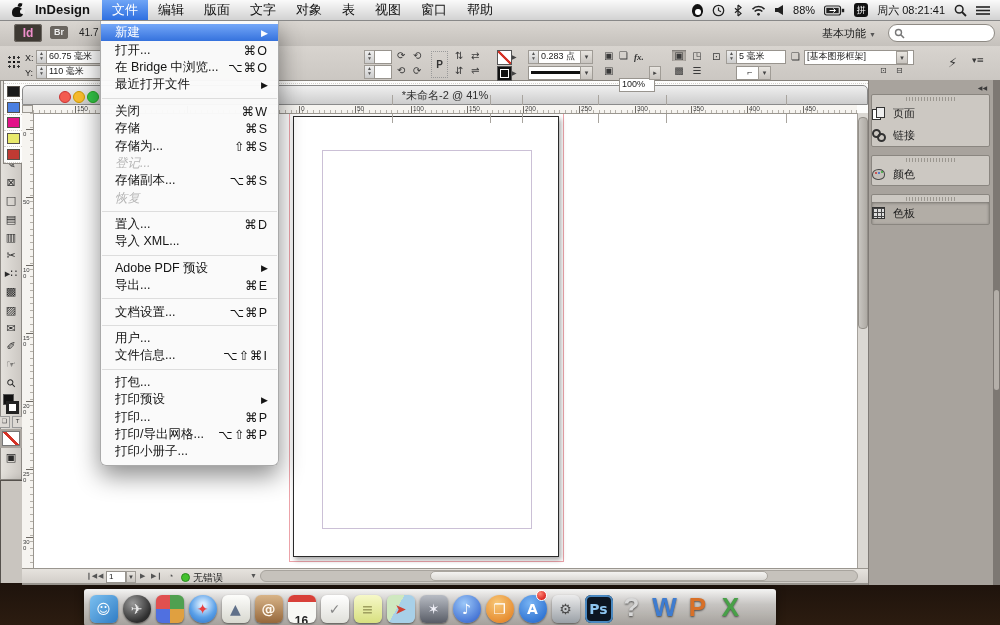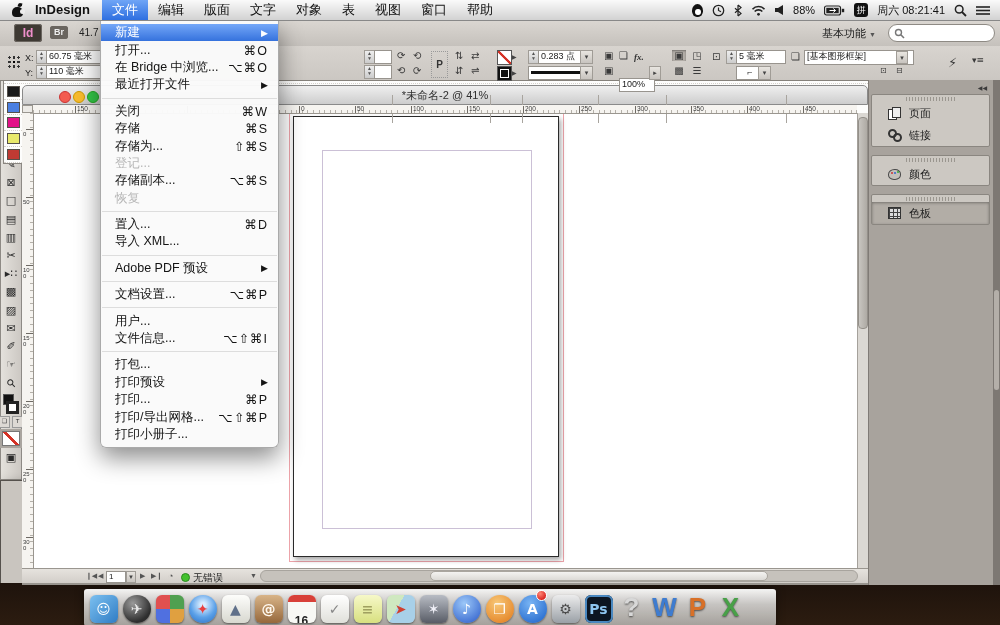--- a/index.html
+++ b/index.html
@@ -87,21 +87,21 @@
   .tnone{width:16px;height:13px;flex:none;margin:2px 0;border:1px solid #777;
     background:linear-gradient(45deg,#fff 42%,#d43226 44% 56%,#fff 58%);box-shadow:0 0 0 2px #aaa59f;}
 
   
   #rdock{left:868px;top:80px;width:125px;height:505px;background:#a8a39d;border-left:1px solid #807b76;z-index:3;box-sizing:border-box;}
   #rstrip{left:993px;top:80px;width:7px;height:505px;background:#7d7873;z-index:3;}
   #rsthumb{left:994px;top:290px;width:5px;height:100px;background:#b4afa9;border-radius:3px;z-index:4;}
   #dockgroups{left:870px;top:94px;width:121px;z-index:4;}
   .pgroup{margin:0 1px 8px;background:#ccc8c2;border:1px solid #8a8680;border-radius:2px;}
   .phandle{height:4px;background:repeating-linear-gradient(90deg,#9a968f 0 1px,transparent 1px 3px);margin:2px 34px 1px;}
-  .prow{display:flex;align-items:center;height:22px;font-size:11px;color:#1f1f1f;padding-left:16px;}
+  .prow{display:flex;align-items:center;height:22px;font-size:11px;color:#1f1f1f;padding-left:0;}
   .psel{background:#b2ada6;box-shadow:inset 0 1px 3px rgba(0,0,0,.35);}
   .plab{margin-left:8px;}
   .pi{width:13px;height:12px;position:relative;flex:none;}
   .pi-pages:before{content:"";position:absolute;left:0;top:2px;width:7px;height:9px;border:1px solid #333;background:#fff;}
   .pi-pages:after{content:"";position:absolute;left:4px;top:0;width:7px;height:9px;border:1px solid #333;background:#eee;}
   .pi-links:before{content:"";position:absolute;left:0;top:0;width:5px;height:5px;border:2px solid #333;border-radius:50%;}
   .pi-links:after{content:"";position:absolute;left:5px;top:4px;width:5px;height:5px;border:2px solid #333;border-radius:50%;}
   .pi-stroke{background:linear-gradient(#333 0 2px,transparent 2px 4px,#333 4px 7px,transparent 7px 9px,#333 9px 12px);}
   .pi-color:before{content:"";position:absolute;left:0;top:1px;width:11px;height:9px;background:#c4c0ba;border:1px solid #4a4a4a;border-radius:50% 45% 45% 45%;}
   .pi-color:after{content:"";position:absolute;left:3px;top:4px;width:2px;height:2px;border-radius:50%;background:#c33;box-shadow:3px 0 0 #36c,6px -1px 0 #3a3;}
@@ -142,21 +142,21 @@
   .newsw:before{content:"";position:absolute;right:-1px;top:-1px;border:3px solid #c4c0ba;border-left-color:#777;border-bottom-color:#777;}
   .trash{width:9px;height:10px;border:1px solid #555;border-radius:1px 1px 2px 2px;position:relative;margin-left:10px;
     background:repeating-linear-gradient(90deg,transparent 0 2px,#777 2px 3px);}
   .trash:before{content:"";position:absolute;left:-2px;top:-3px;width:11px;height:2px;background:#555;}
 
   
   #fmenu{left:100px;top:20px;width:177px;background:rgba(250,250,250,.97);border:1px solid #aaa;border-top:none;
     border-radius:0 0 6px 6px;box-shadow:0 10px 24px rgba(0,0,0,.45);padding:4px 0;z-index:20;}
   .frow{display:flex;align-items:center;height:17.4px;padding:0 10px 0 14px;font-size:12.5px;color:#141414;}
   .fhl{background:linear-gradient(#74a7f8,#3572dd);color:#fff;}
-  .fdis{color:#b6b6b6;}
+  .fdis{color:#b6b6b6;font-style:italic;}
   .flab{white-space:nowrap;}
   .fsc{margin-left:auto;letter-spacing:1px;white-space:nowrap;}
   .farrow{margin-left:auto;font-size:9px;}
   .fsep{height:1px;background:#ddd;margin:4px 1px;}
   #smenu{left:277px;top:21px;width:88px;background:rgba(250,250,250,.97);border:1px solid #aaa;
     border-radius:4px;box-shadow:0 8px 20px rgba(0,0,0,.4);padding:2px 0;z-index:21;}
   #smenu .frow{height:16.5px;padding:0 8px 0 12px;}
 
   
   #desktop{left:0;top:583px;width:1000px;height:42px;z-index:1;
@@ -643,20 +643,24 @@
         <span class="flab">置入...</span>
         <span class="fsc">⌘D</span>
       </div>
       <div class="frow">
         <span class="flab">导入 XML...</span>
       </div>
       <div class="fsep"></div>
       <div class="frow">
         <span class="flab">Adobe PDF 预设</span>
         <span class="farrow">▶</span>
+      </div>
+      <div class="frow">
+        <span class="flab">导出...</span>
+        <span class="fsc">⌘E</span>
       </div>
       <div class="fsep"></div>
       <div class="frow">
         <span class="flab">文档设置...</span>
         <span class="fsc">⌥⌘P</span>
       </div>
       <div class="fsep"></div>
       <div class="frow">
         <span class="flab">用户...</span>
       </div>

